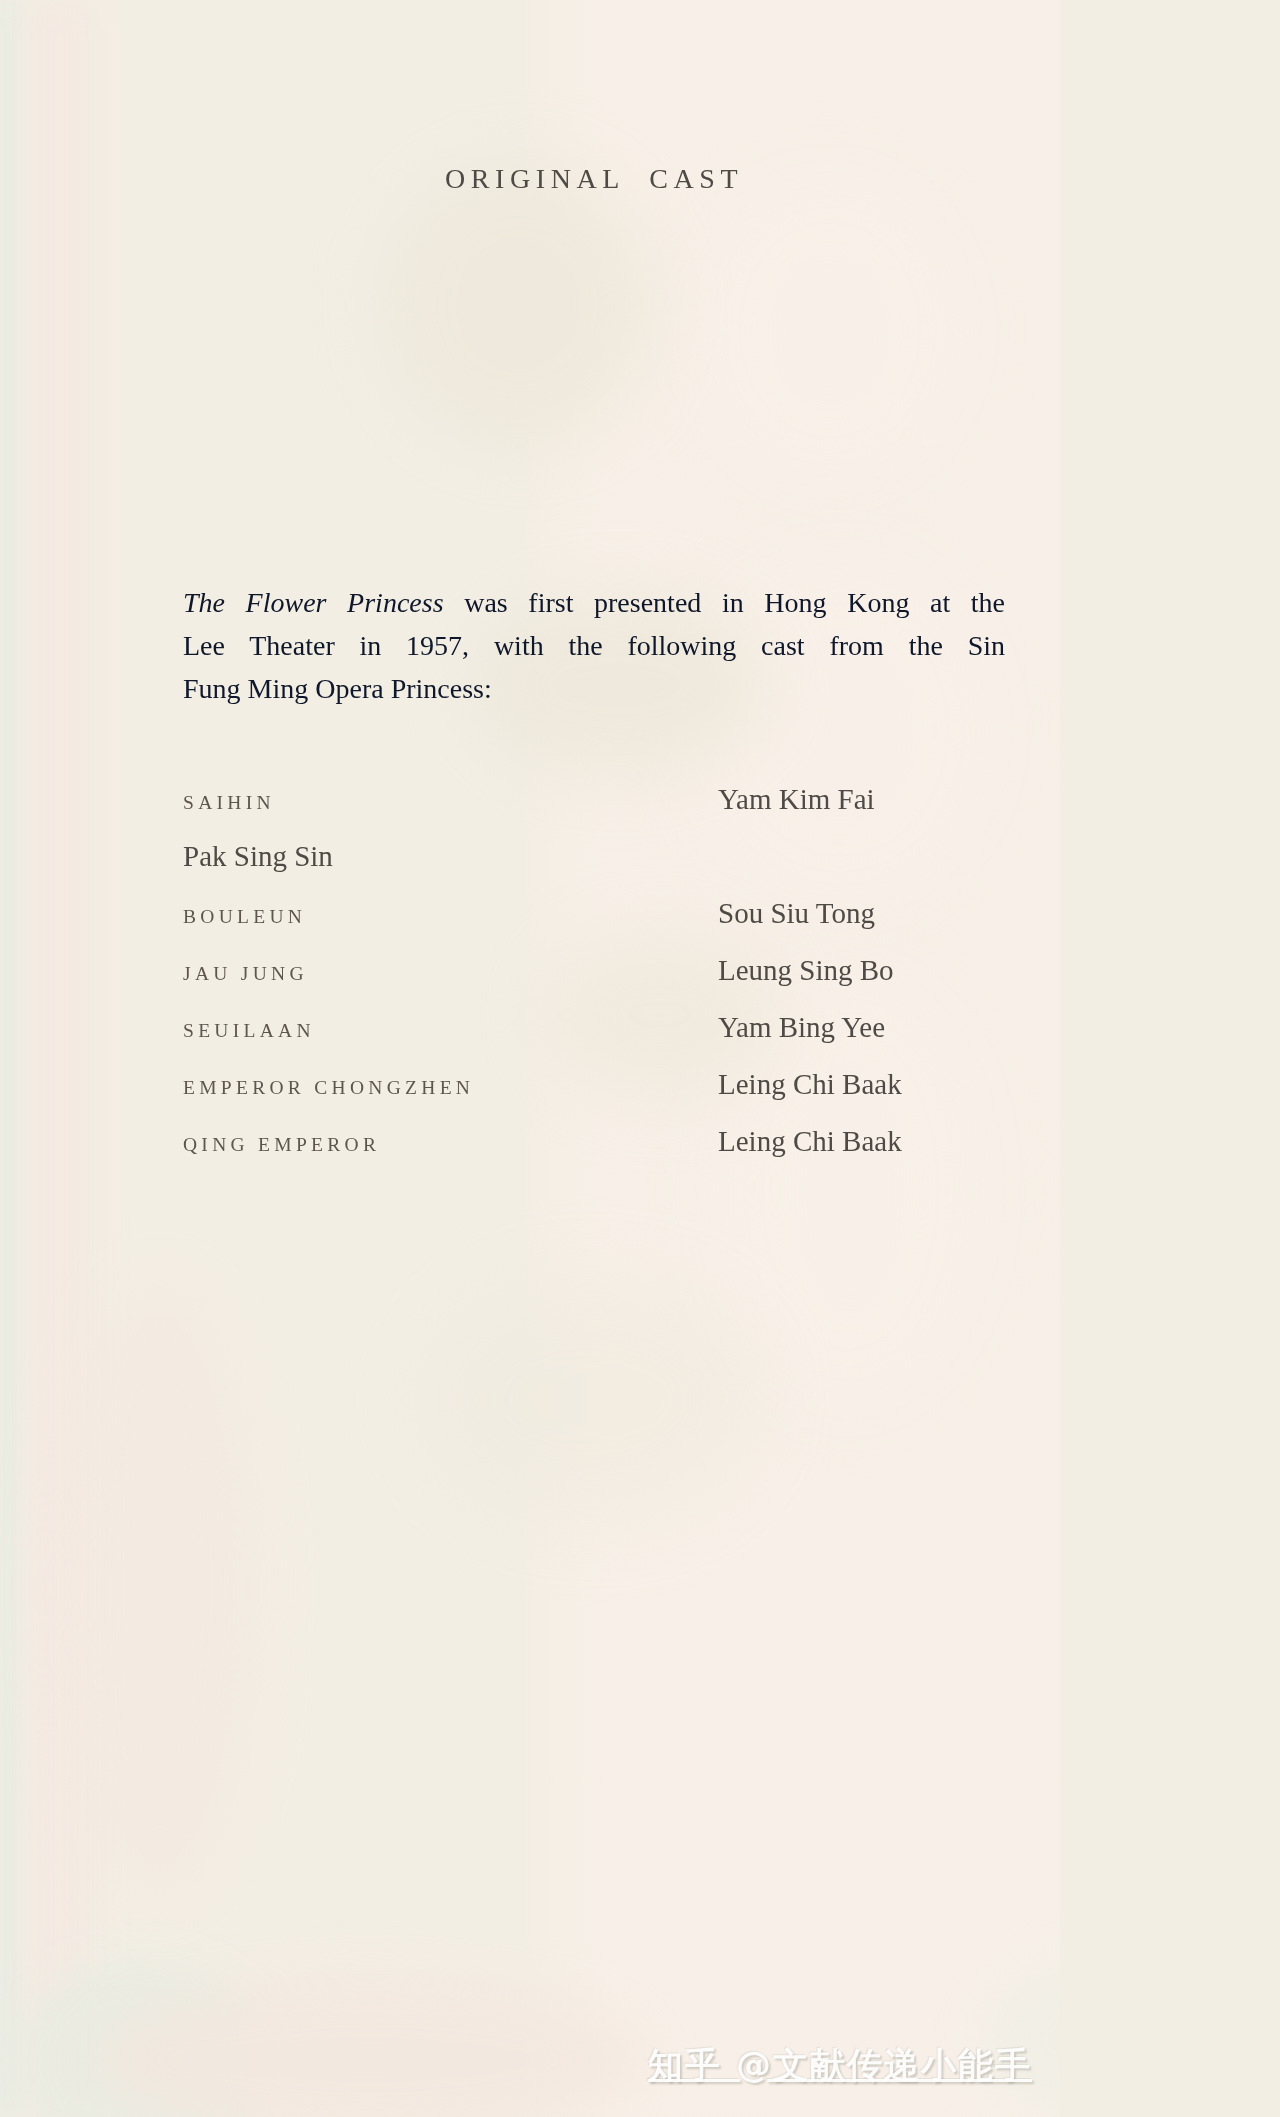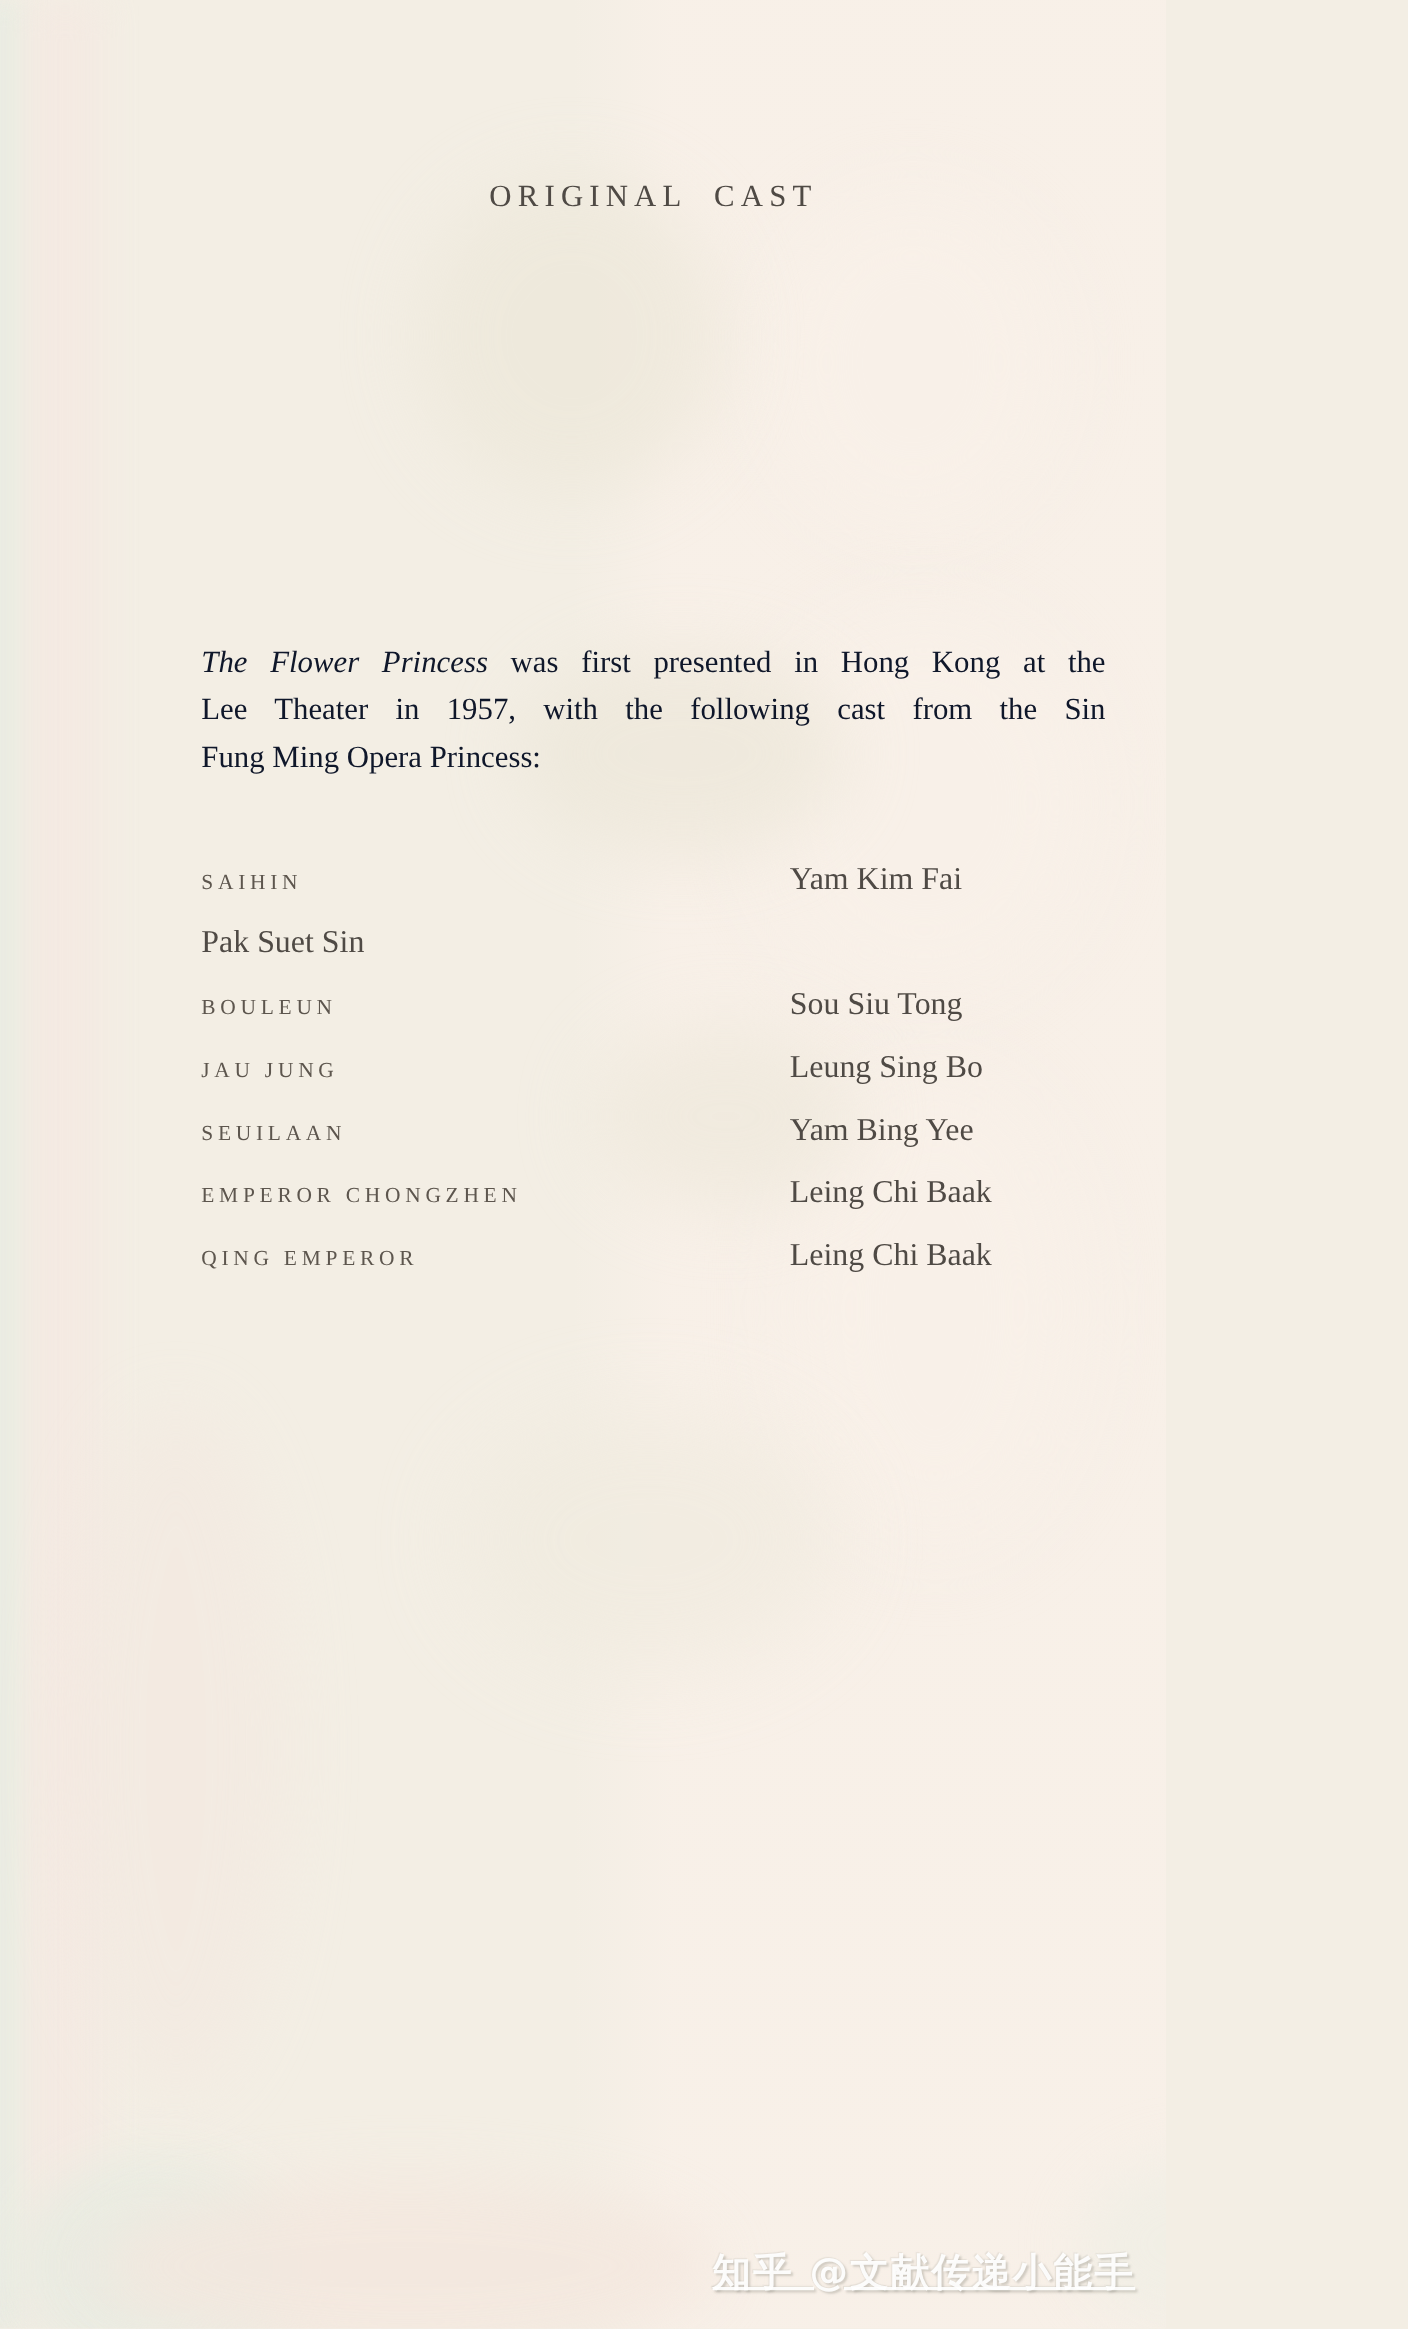--- a/index.html
+++ b/index.html
@@ -109,21 +109,21 @@
       <span class="line fill">Lee Theater in 1957, with the following cast from the Sin</span>
       <span class="line">Fung Ming Opera Princess:</span>
     </p>
 
     <div class="cast">
       <div class="cast-row">
         <span class="role">SAIHIN</span>
         <span class="actor">Yam Kim Fai</span>
       </div>
       <div class="cast-row">
-        <span class="actor">Pak Suet Sin</span>
+        <span class="actor">Pak Sing Sin</span>
       </div>
       <div class="cast-row">
         <span class="role">BOULEUN</span>
         <span class="actor">Sou Siu Tong</span>
       </div>
       <div class="cast-row">
         <span class="role">JAU JUNG</span>
         <span class="actor">Leung Sing Bo</span>
       </div>
       <div class="cast-row">

